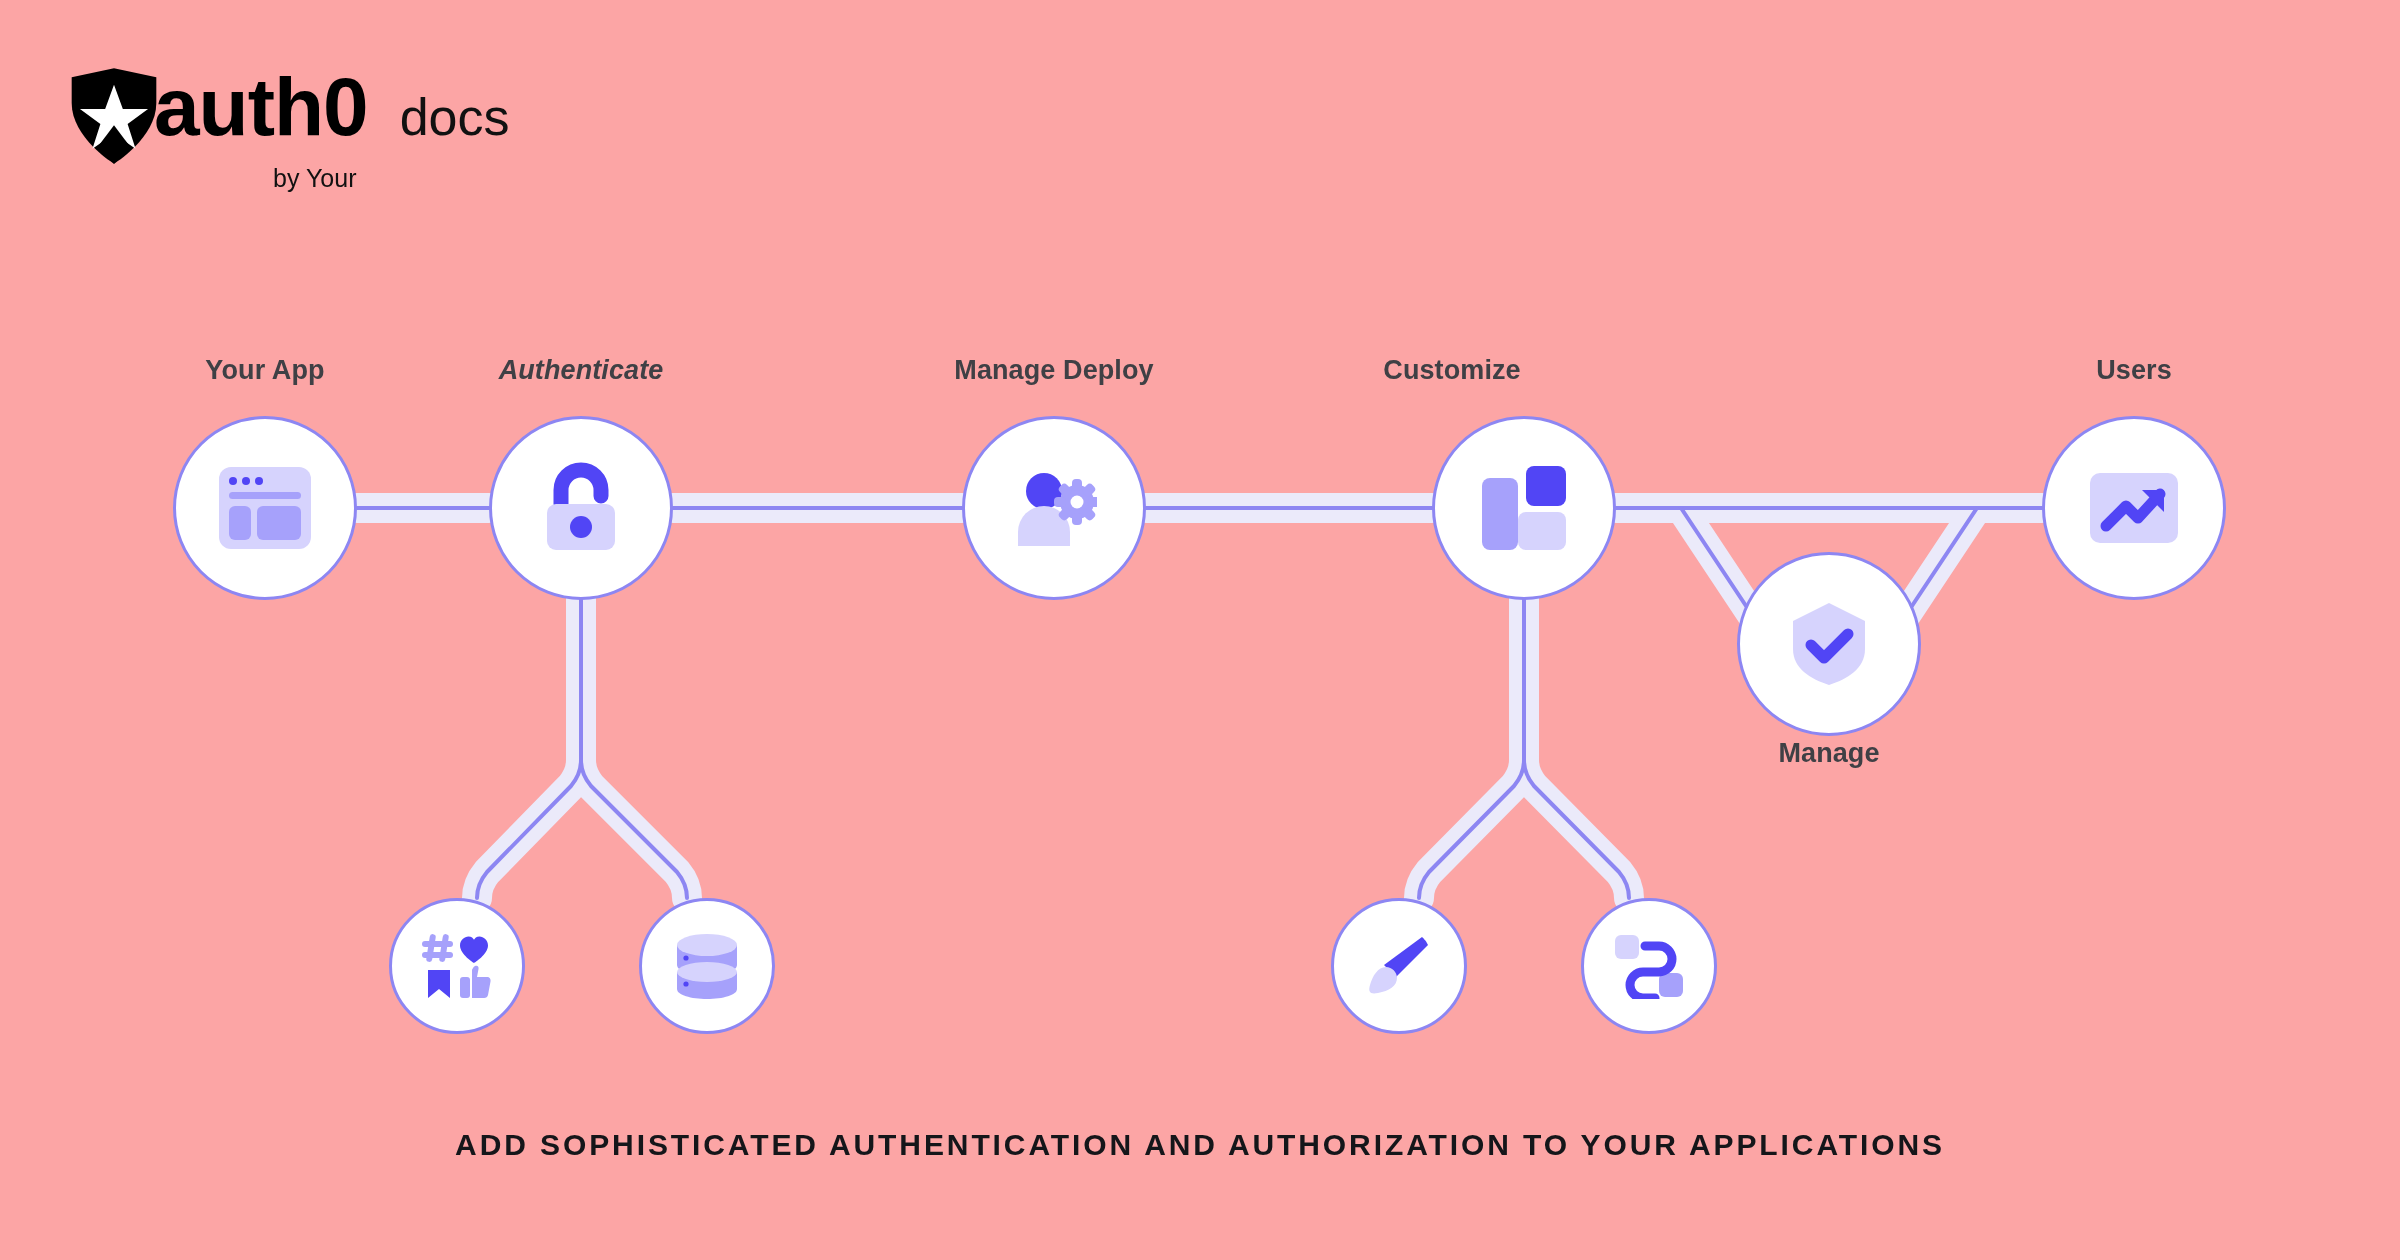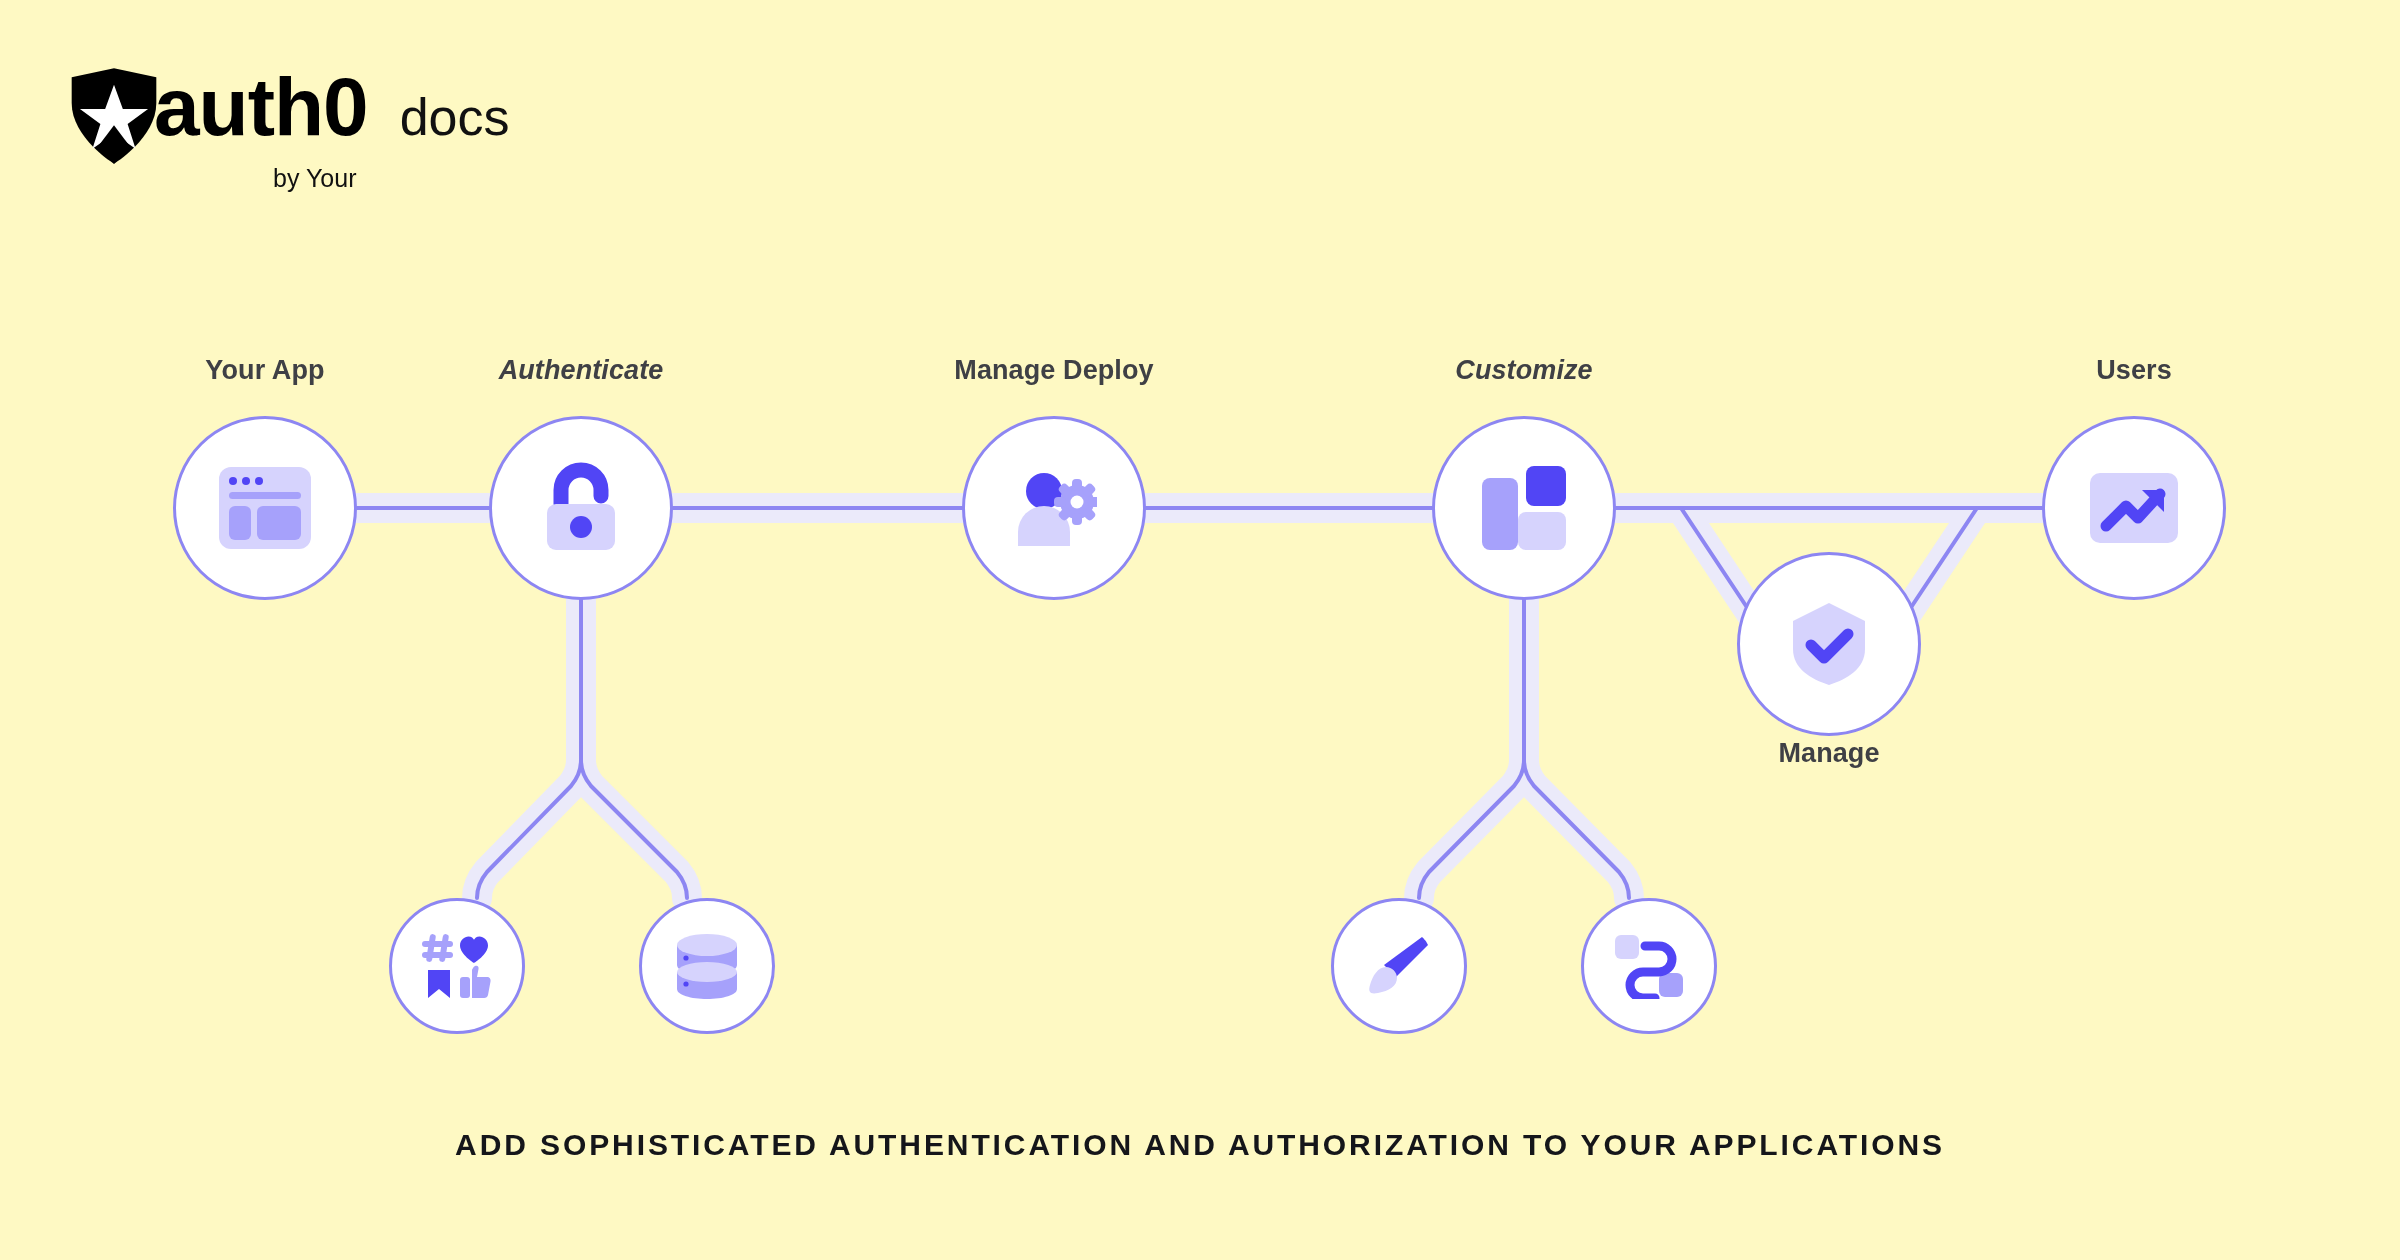--- a/index.html
+++ b/index.html
@@ -8,21 +8,21 @@
     background: #f8f9fc;
   }
   body {
     font-family: "Liberation Sans", sans-serif;
     -webkit-font-smoothing: antialiased;
   }
   #page {
     position: relative;
     width: 2400px;
     height: 1260px;
-    background: #fef9c3;
+    background: #fca5a5;
     overflow: hidden;
   }
 
   
   #brand {
     position: absolute;
     left: 68px;
     top: 66px;
     display: flex;
     align-items: flex-start;
@@ -164,21 +164,21 @@
         <path d="M581 600 V760 Q581 774 571 786 L487 872 Q477 884 477 898 V898"></path>
         <path d="M581 600 V760 Q581 774 591 786 L677 872 Q687 884 687 898 V898"></path>
         <path d="M1524 600 V760 Q1524 774 1514 786 L1429 872 Q1419 884 1419 898 V898"></path>
         <path d="M1524 600 V760 Q1524 774 1534 786 L1619 872 Q1629 884 1629 898 V898"></path>
       </g>
     </svg>
 
     <div class="node-label" style="left:265px;  top:355px;">Your App</div>
     <div class="node-label" style="left:581px;  top:355px;font-style:italic;">Authenticate</div>
     <div class="node-label" style="left:1054px; top:355px;">Manage Deploy</div>
-    <div class="node-label" style="left:1524px; top:355px;font-style:italic;">Customize</div>
+    <div class="node-label" style="left:1452px; top:355px;">Customize</div>
     <div class="node-label" style="left:2134px; top:355px;">Users</div>
     <div class="node-label" style="left:1829px; top:738px;">Manage</div>
 
     <div class="node primary" style="left:265px; top:508px;">
       <svg width="92" height="82" viewBox="0 0 92 82">
         <rect x="0" y="0" width="92" height="82" rx="12" fill="#d6d3fd"></rect>
         <circle cx="14" cy="14" r="4" fill="#5145f5"></circle>
         <circle cx="27" cy="14" r="4" fill="#5145f5"></circle>
         <circle cx="40" cy="14" r="4" fill="#5145f5"></circle>
         <rect x="10" y="25" width="72" height="7" rx="3.5" fill="#a6a1fb"></rect>

